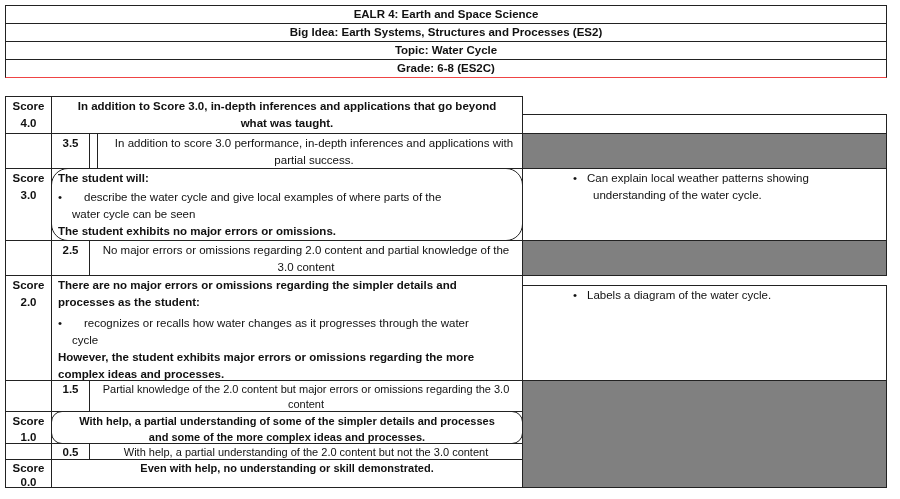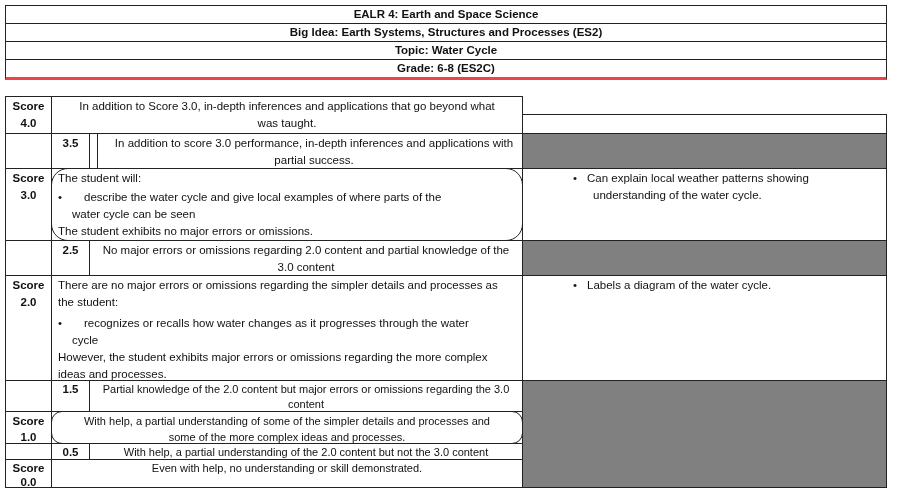--- a/index.html
+++ b/index.html
@@ -1,25 +1,25 @@
 <!DOCTYPE html>
 <html><head>
 <meta charset="utf-8">
 <style>
   html, body { margin: 0; padding: 0; background: #ffffff; }
   body { width: 900px; height: 499px; position: relative; overflow: hidden;
          font-family: "Liberation Sans", "DejaVu Sans", sans-serif; font-size: 11.5px; color: #111; }
   .sheet { position: absolute; left: 5px; top: 5px; width: 882px; }
   .hdr { height: 17px; border: 1px solid #222; border-bottom: none; text-align: center;
          font-weight: bold; line-height: 17px; font-size: 11.5px; }
-  .hdr.last { border-bottom: 3px solid #ef4444; }
+  .hdr.last { border-bottom: 1px solid #ef4444; }
   .grid { position: absolute; left: 5px; top: 96px; width: 882px; height: 392px; }
   .cell { position: absolute; box-sizing: border-box; border: 1px solid #222; padding: 1px 6px; line-height: 17px; }
   .center { text-align: center; }
-  .bold { font-weight: normal; }
+  .bold { font-weight: bold; }
   .gray { background: #808080; }
   .score { text-align: center; font-weight: bold; padding: 1px 2px; }
   .bullet { display: flex; padding-left: 0; }
   .bullet .dot { width: 26px; flex: none; }
   .bullet .txt { flex: 1; }
   .bl2 { padding-left: 14px; }
   ul.tasks { margin: 0; padding: 0 0 0 58px; list-style: none; }
   ul.tasks li { position: relative; }
   ul.tasks li::before { content: "\2022"; position: absolute; left: -14px; }
 </style>
@@ -80,21 +80,21 @@
   </div>
   <div class="cell" style="left:46px;top:179px;width:472px;height:106px;">
     <div class="bold">There are no major errors or omissions regarding the simpler details and processes as the student:</div>
     <div class="bullet" style="margin-top:4px;">
       <span class="dot">•</span>
       <span class="txt">recognizes or recalls how water changes as it progresses through the water</span>
     </div>
     <div class="bl2">cycle</div>
     <div class="bold">However, the student exhibits major errors or omissions regarding the more complex ideas and processes.</div>
   </div>
-  <div class="cell" style="left:517px;top:179px;width:365px;height:106px;">
+  <div class="cell" style="left:517px;top:189px;width:365px;height:106px;">
     <ul class="tasks">
       <li>Labels a diagram of the water cycle.</li>
     </ul>
   </div>
 
   <div class="cell" style="left:0;top:284px;width:47px;height:32px;"></div>
   <div class="cell score" style="left:46px;top:284px;width:39px;height:32px;line-height:15px;">1.5</div>
   <div class="cell center" style="left:84px;top:284px;width:434px;height:32px;line-height:15px;font-size:11px;">Partial knowledge of the 2.0 content but major errors or omissions regarding the 3.0 content</div>
 
   <div class="cell score" style="left:0;top:315px;width:47px;height:33px;line-height:16px;">

